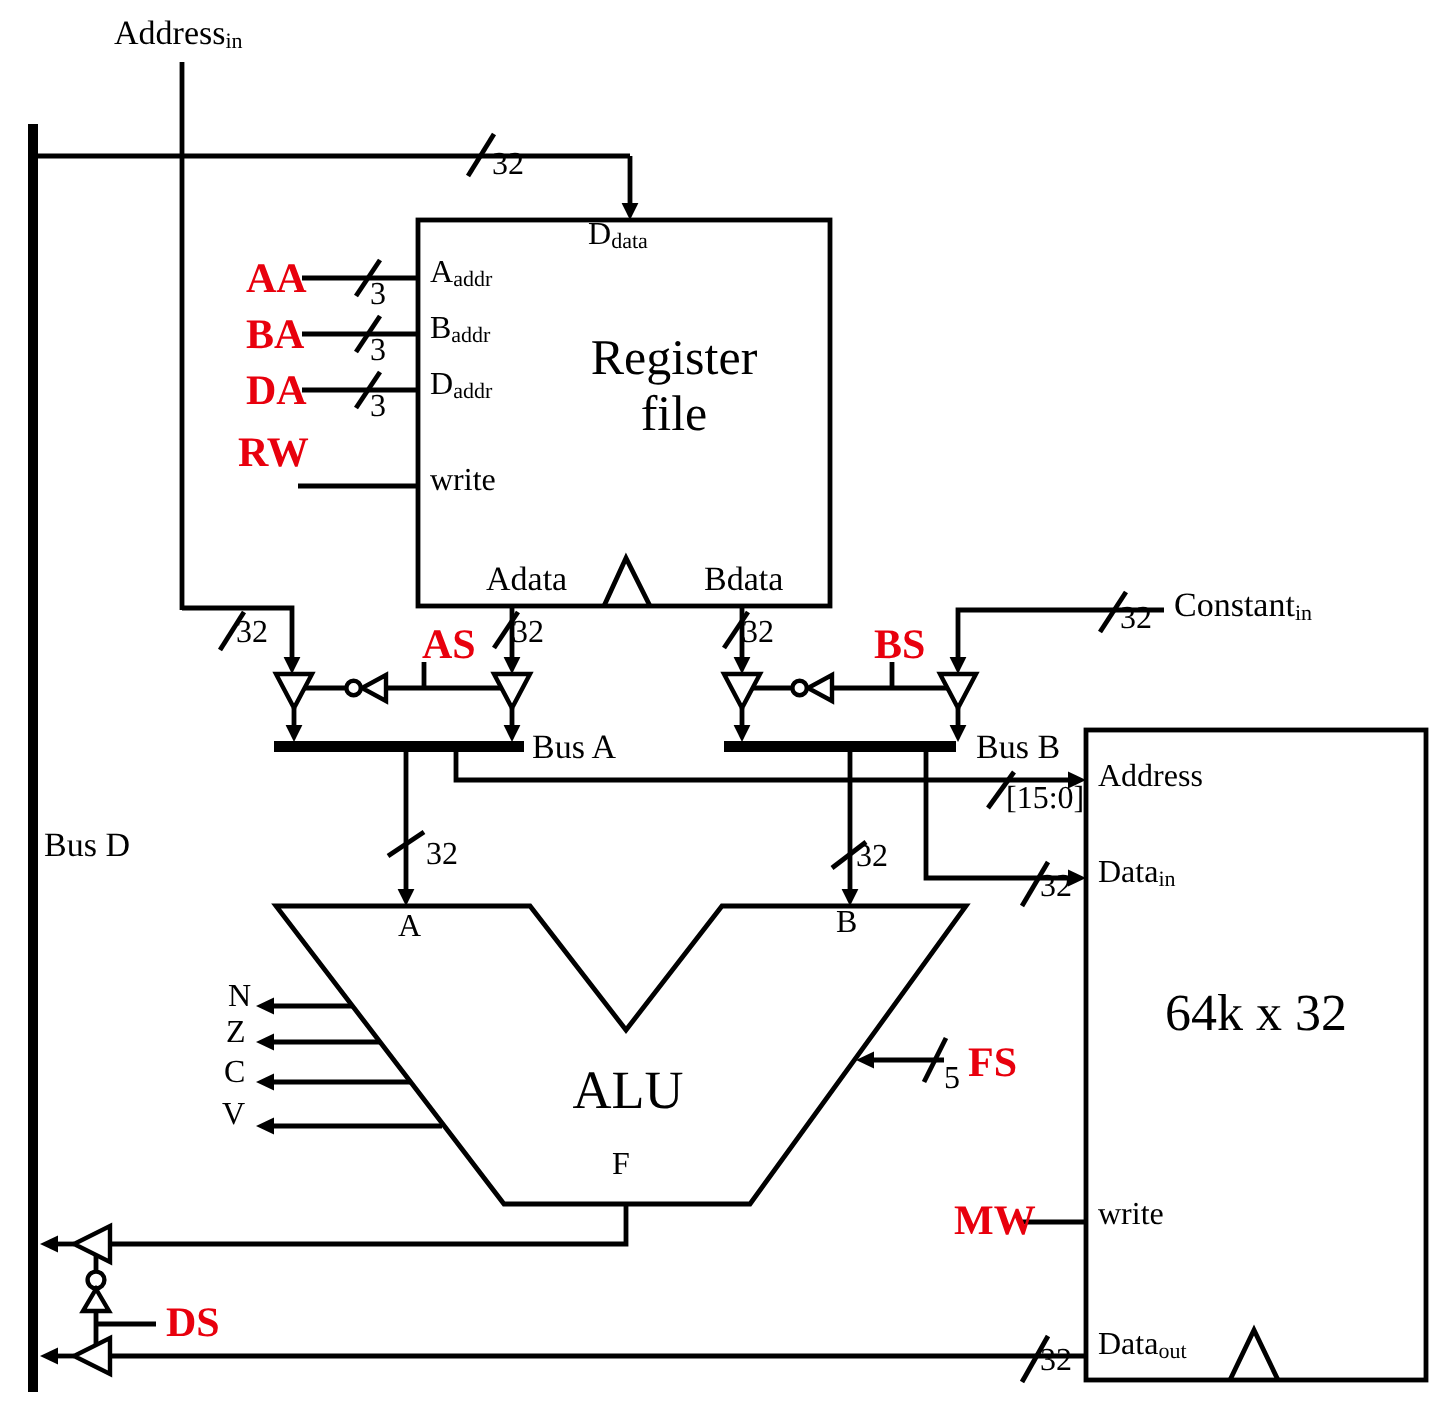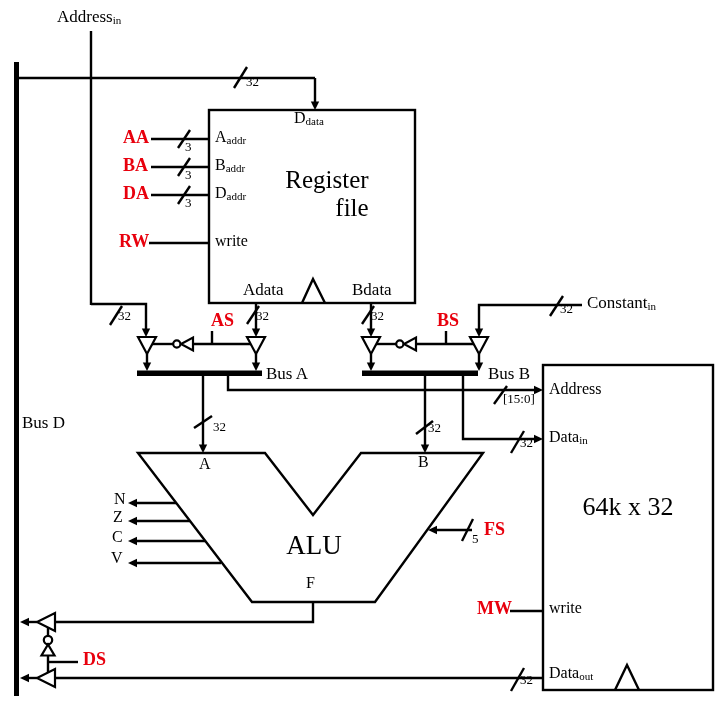--- a/index.html
+++ b/index.html
@@ -13,23 +13,23 @@
   .wires{position:absolute;left:0;top:0;width:718px;height:702px;}
   .wire{stroke:var(--wire,#000);stroke-width:2.4;fill:none;}
   .box{stroke:var(--wire,#000);stroke-width:2.4;fill:#fff;}
   .bar{fill:var(--wire,#000);}
   .arrow{fill:var(--wire,#000);stroke:none;}
   .buf{stroke:var(--wire,#000);stroke-width:2.2;fill:#fff;}
   .lbl{position:absolute;white-space:nowrap;line-height:1.18;}
   .t17{font-size:17px;}
   .port{font-size:16px;}
   .flag{font-size:16px;}
-  .ctrl{font-size:18px;font-weight:bold;color:var(--control,#e8000d);}
-  .small{font-size:13px;}
-  .big{font-size:25px;line-height:28px;text-align:right;transform:translateX(-50%);}
+  .ctrl{font-size:21px;font-weight:bold;color:var(--control,#e8000d);}
+  .small{font-size:16px;}
+  .big{font-size:25px;line-height:28px;text-align:center;transform:translateX(-50%);margin-left:10px;}
   .big2{font-size:26px;line-height:29px;text-align:left;transform:translateX(-50%);}
   .alu-t{font-size:27px;transform:translateX(-50%);text-align:center;}
   sub{font-size:11px;vertical-align:-2px;line-height:0;}
 </style>
 </head>
 <body>
 
 <div class="canvas">
 
   <svg class="wires" viewBox="0 0 718 702">
@@ -160,21 +160,21 @@
   <div class="lbl big" style="left:327px;top:166px">
       <div>Register</div>
       <div>file</div>
     </div>
   <div class="lbl t17" style="left:243px;top:280px">Adata</div>
   <div class="lbl t17" style="left:352px;top:280px">Bdata</div>
 
   <div class="lbl ctrl" style="left:123px;top:127px">AA</div>
   <div class="lbl ctrl" style="left:123px;top:155px">BA</div>
   <div class="lbl ctrl" style="left:123px;top:183px">DA</div>
-  <div class="lbl ctrl" style="left:119px;top:231px">RW</div>
+  <div class="lbl ctrl" style="left:119px;top:214px">RW</div>
   <div class="lbl small" style="left:185px;top:139px">3</div>
   <div class="lbl small" style="left:185px;top:167px">3</div>
   <div class="lbl small" style="left:185px;top:195px">3</div>
 
   <div class="lbl small" style="left:118px;top:308px">32</div>
   <div class="lbl small" style="left:256px;top:308px">32</div>
   <div class="lbl small" style="left:371px;top:308px">32</div>
   <div class="lbl small" style="left:560px;top:301px">32</div>
   <div class="lbl ctrl" style="left:211px;top:310px">AS</div>
   <div class="lbl ctrl" style="left:437px;top:310px">BS</div>

